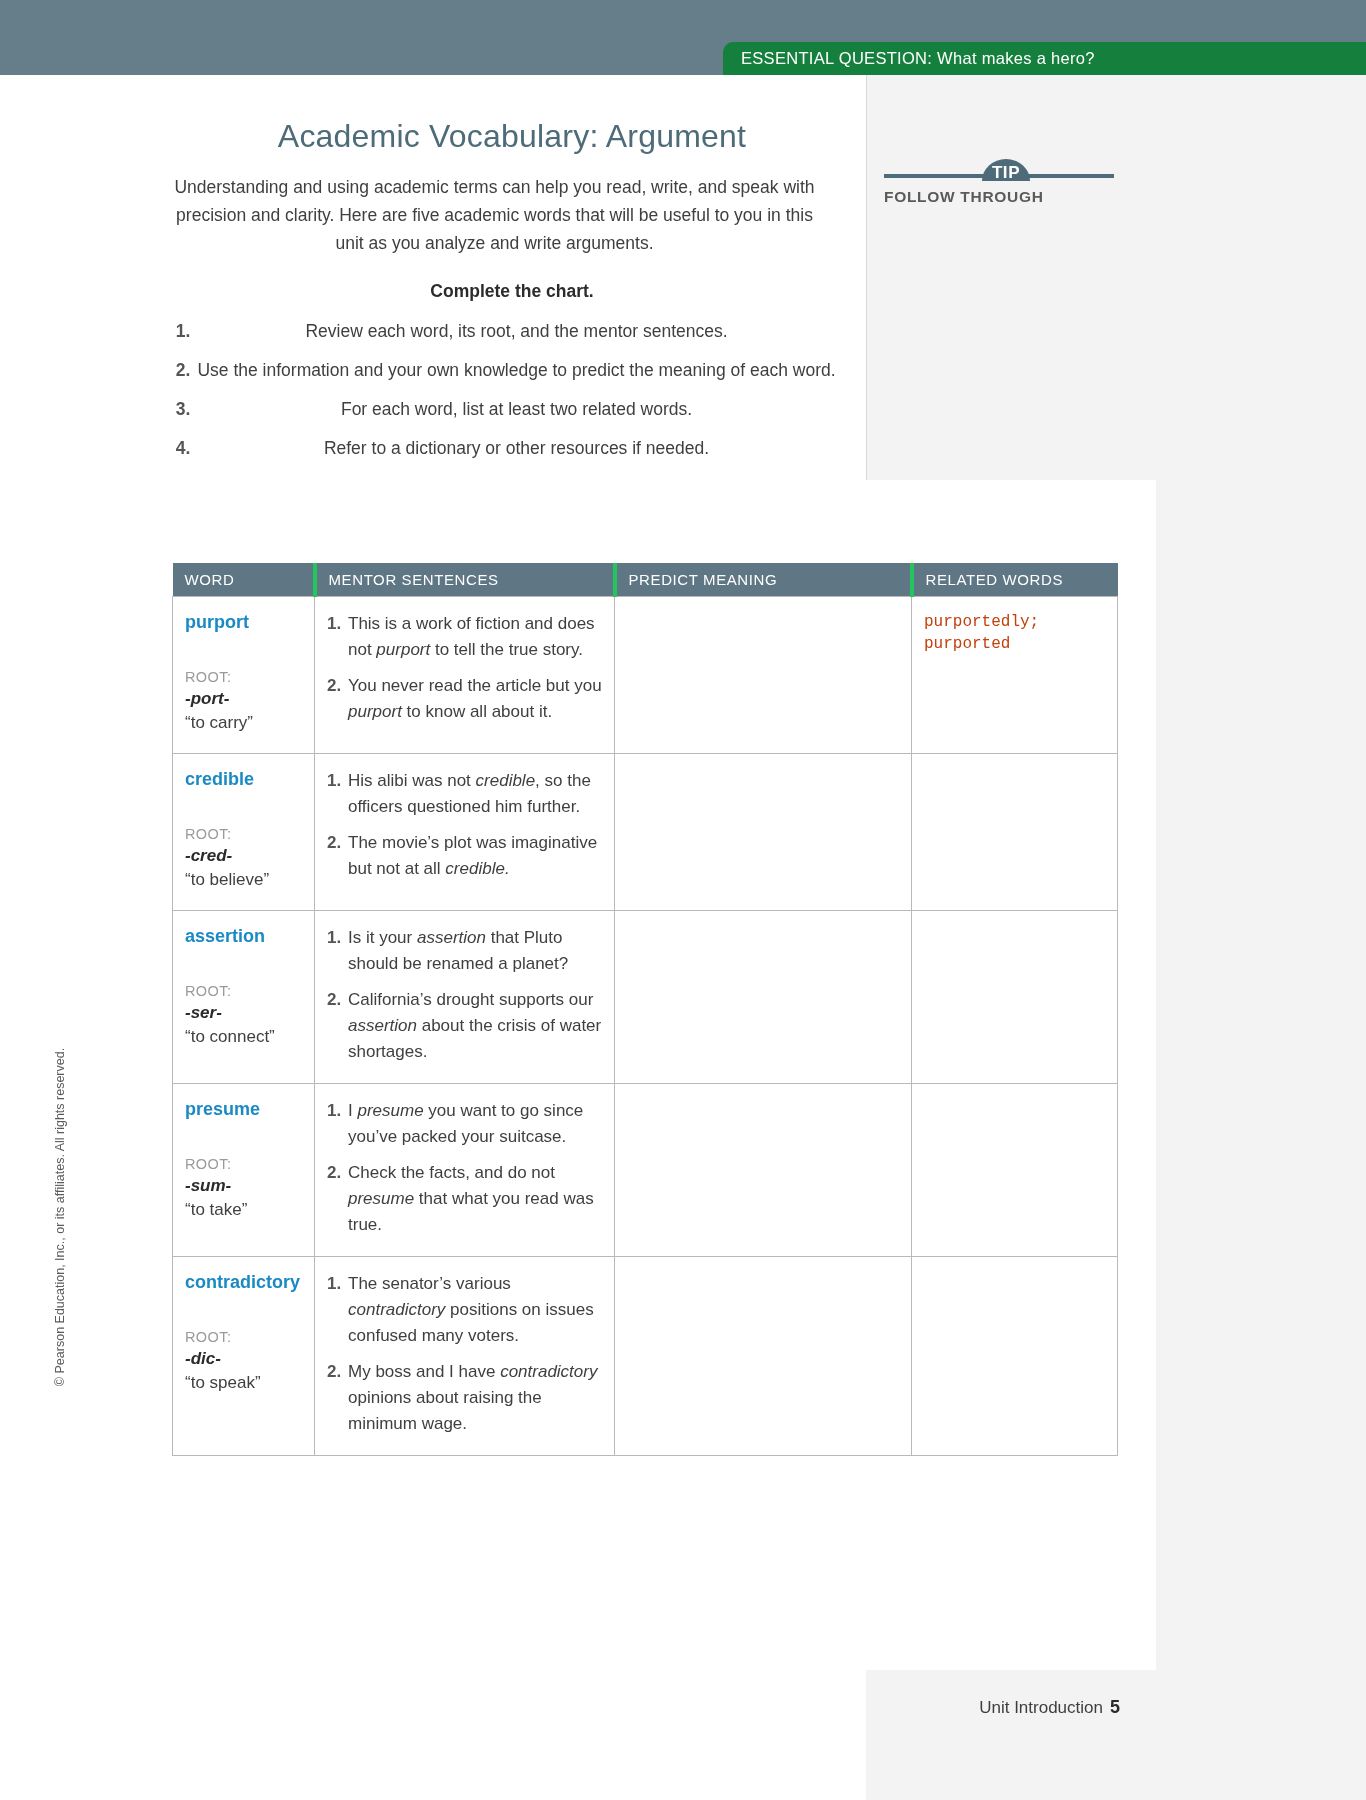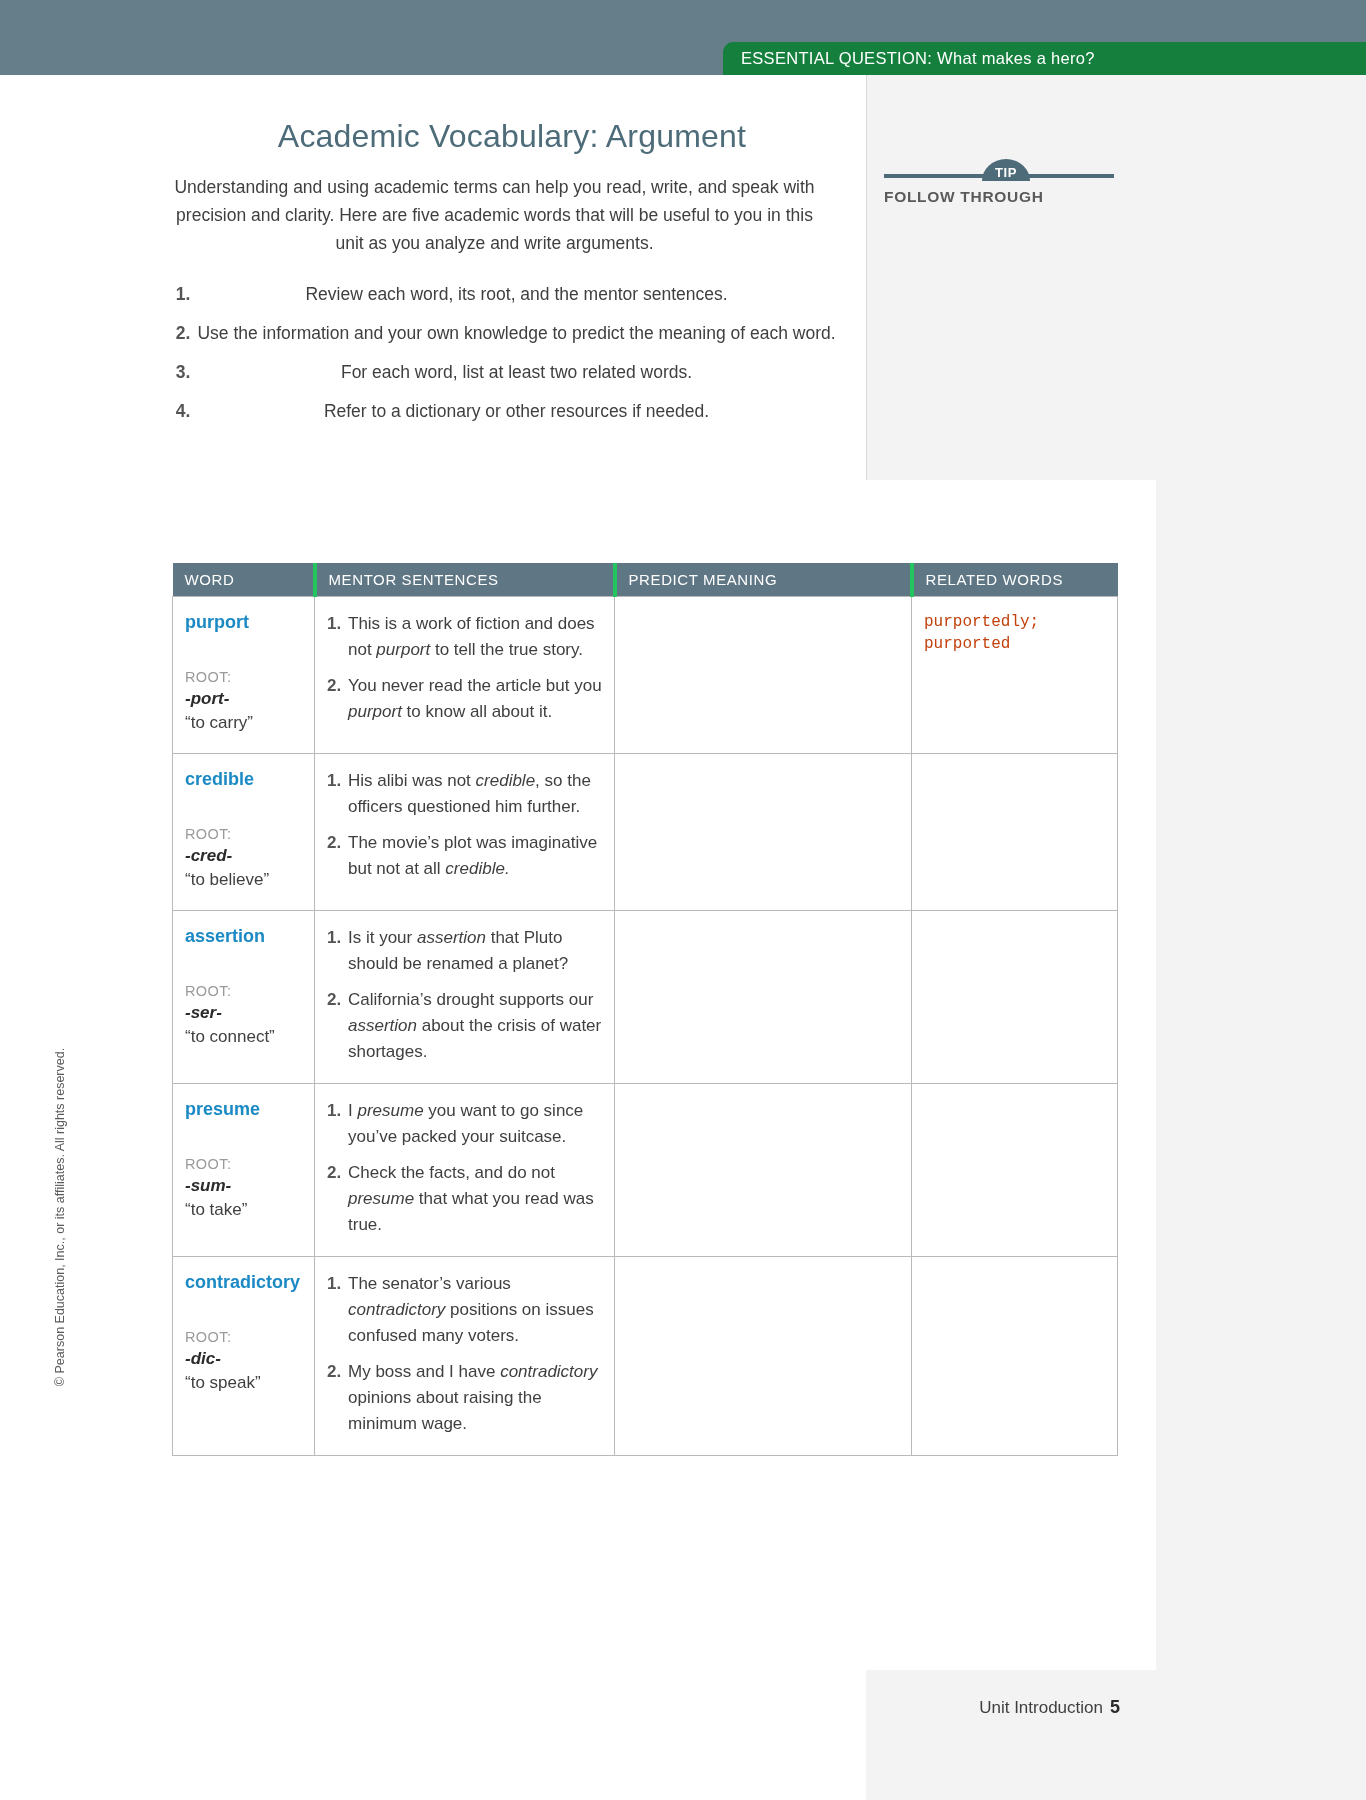--- a/index.html
+++ b/index.html
@@ -141,21 +141,21 @@
     height: 22px;
     background: #4d6b78;
     border-top-left-radius: 24px 22px;
     border-top-right-radius: 24px 22px;
     display: flex;
     align-items: center;
     justify-content: center;
   }
   .tip-badge-label {
     color: #ffffff;
-    font-size: 13px;
+    font-size: 17px;
     font-weight: bold;
     letter-spacing: 0.6px;
     line-height: 1;
     padding-top: 4px;
   }
   .tip-heading {
     font-size: 15.5px;
     font-weight: bold;
     color: #5a5a5a;
     letter-spacing: 0.7px;
@@ -291,20 +291,21 @@
   </div>
 </div>
 
 <div class="right-panel"></div>
 <div class="right-panel-divider"></div>
 <div class="white-cover"></div>
 
 <div class="content">
   <h1 class="page-title">Academic Vocabulary: Argument</h1>
   <p class="intro">Understanding and using academic terms can help you read, write, and speak with precision and clarity. Here are five academic words that will be useful to you in this unit as you analyze and write arguments.</p>
+  <p class="complete-chart">Complete the chart.</p>
   <ol class="steps" id="steps-list">
       <li class="step">
         <span class="step-num">1.</span>
         <span class="step-text">Review each word, its root, and the mentor sentences.</span>
       </li>
       <li class="step">
         <span class="step-num">2.</span>
         <span class="step-text">Use the information and your own knowledge to predict the meaning of each word.</span>
       </li>
       <li class="step">

